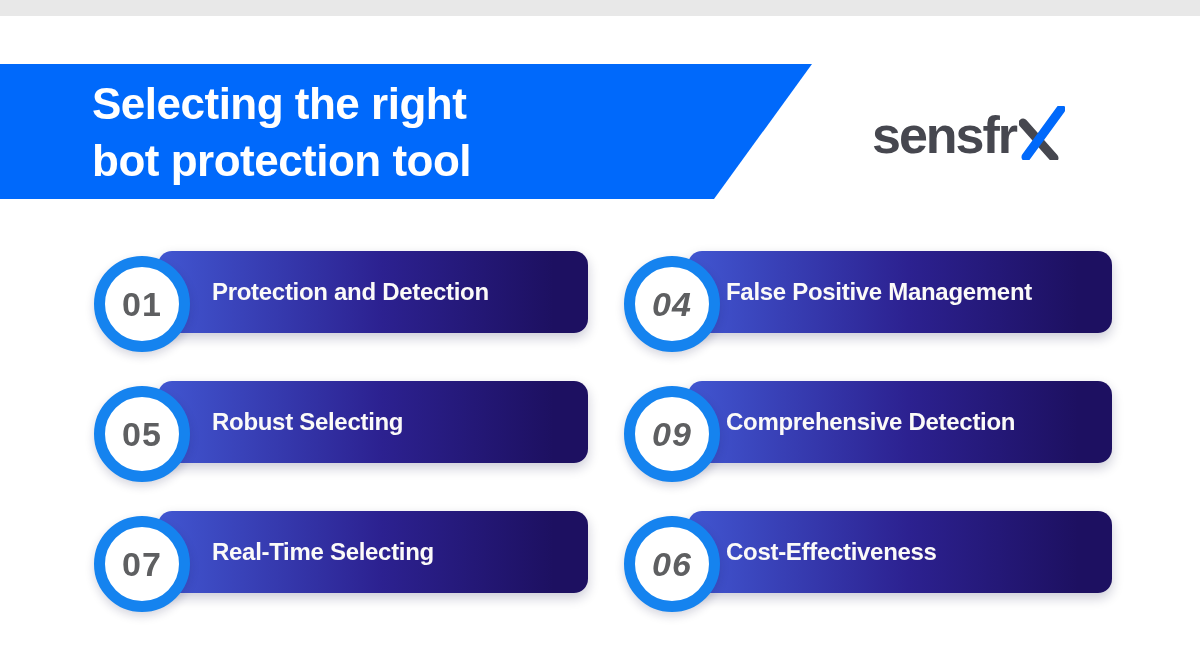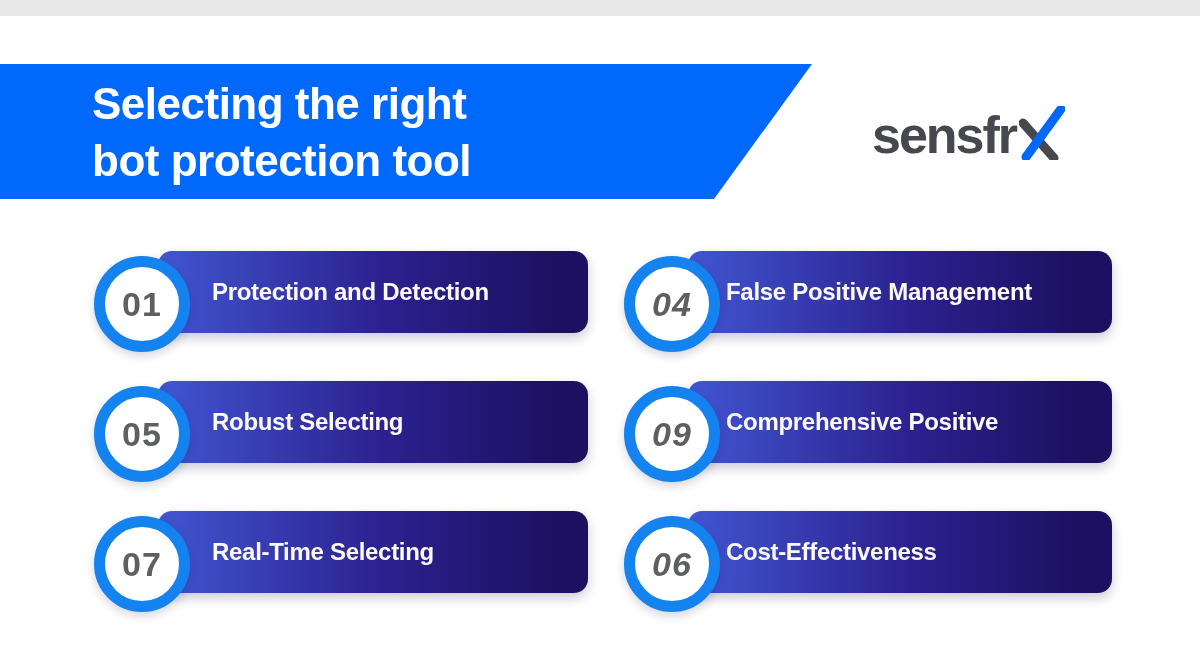--- a/index.html
+++ b/index.html
@@ -112,21 +112,21 @@
     <div class="pill">
       <span class="pill-label">False Positive Management</span>
     </div>
     <div class="badge">
       <span class="badge-number">04</span>
     </div>
   </div>
 
   <div class="item col-right row-2">
     <div class="pill">
-      <span class="pill-label">Comprehensive Positive</span>
+      <span class="pill-label">Comprehensive Detection</span>
     </div>
     <div class="badge">
       <span class="badge-number">09</span>
     </div>
   </div>
 
   <div class="item col-right row-3">
     <div class="pill">
       <span class="pill-label">Cost-Effectiveness</span>
     </div>

